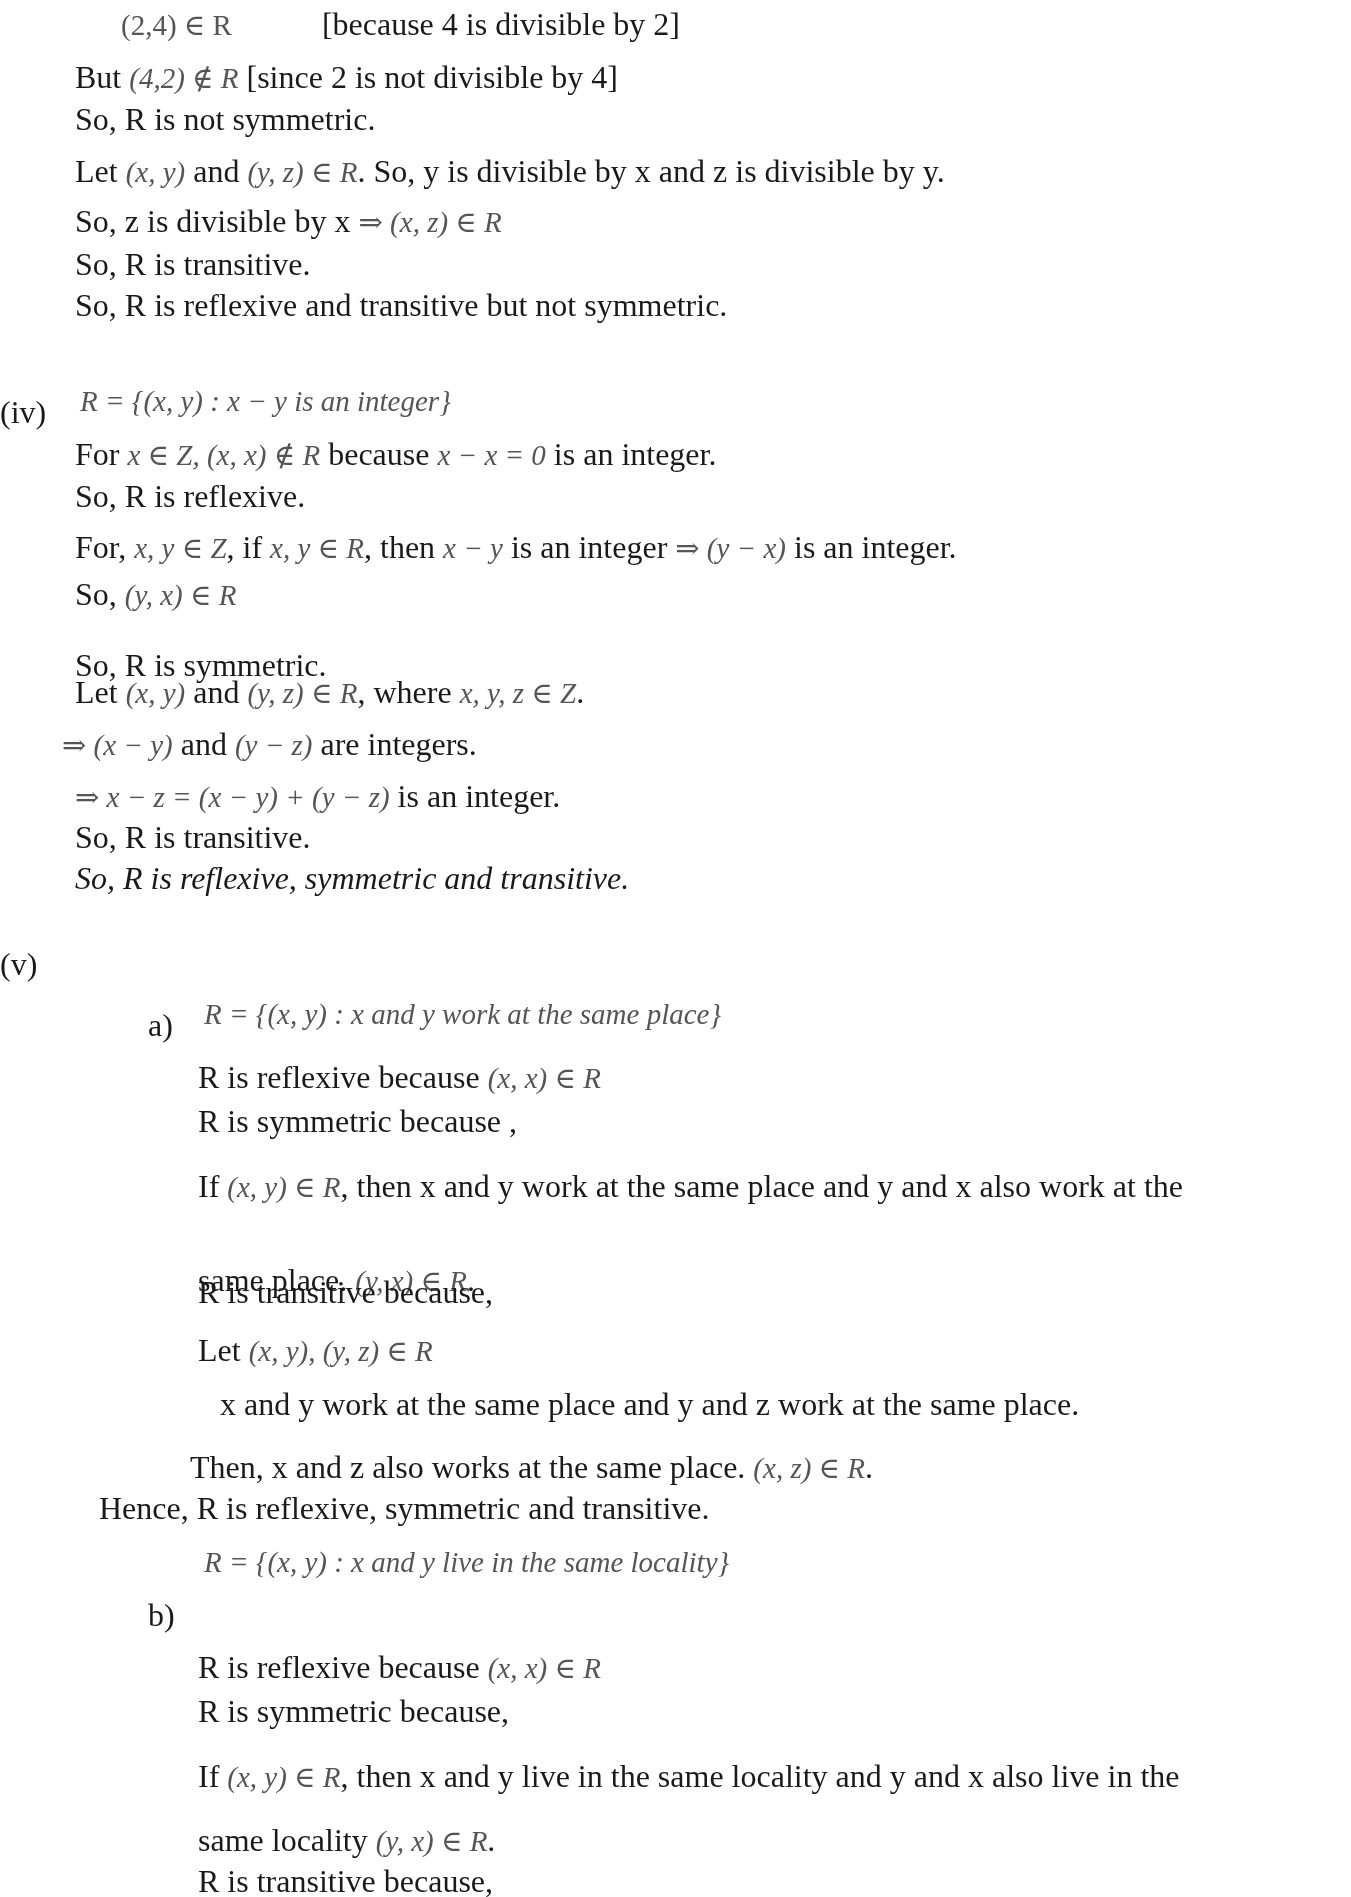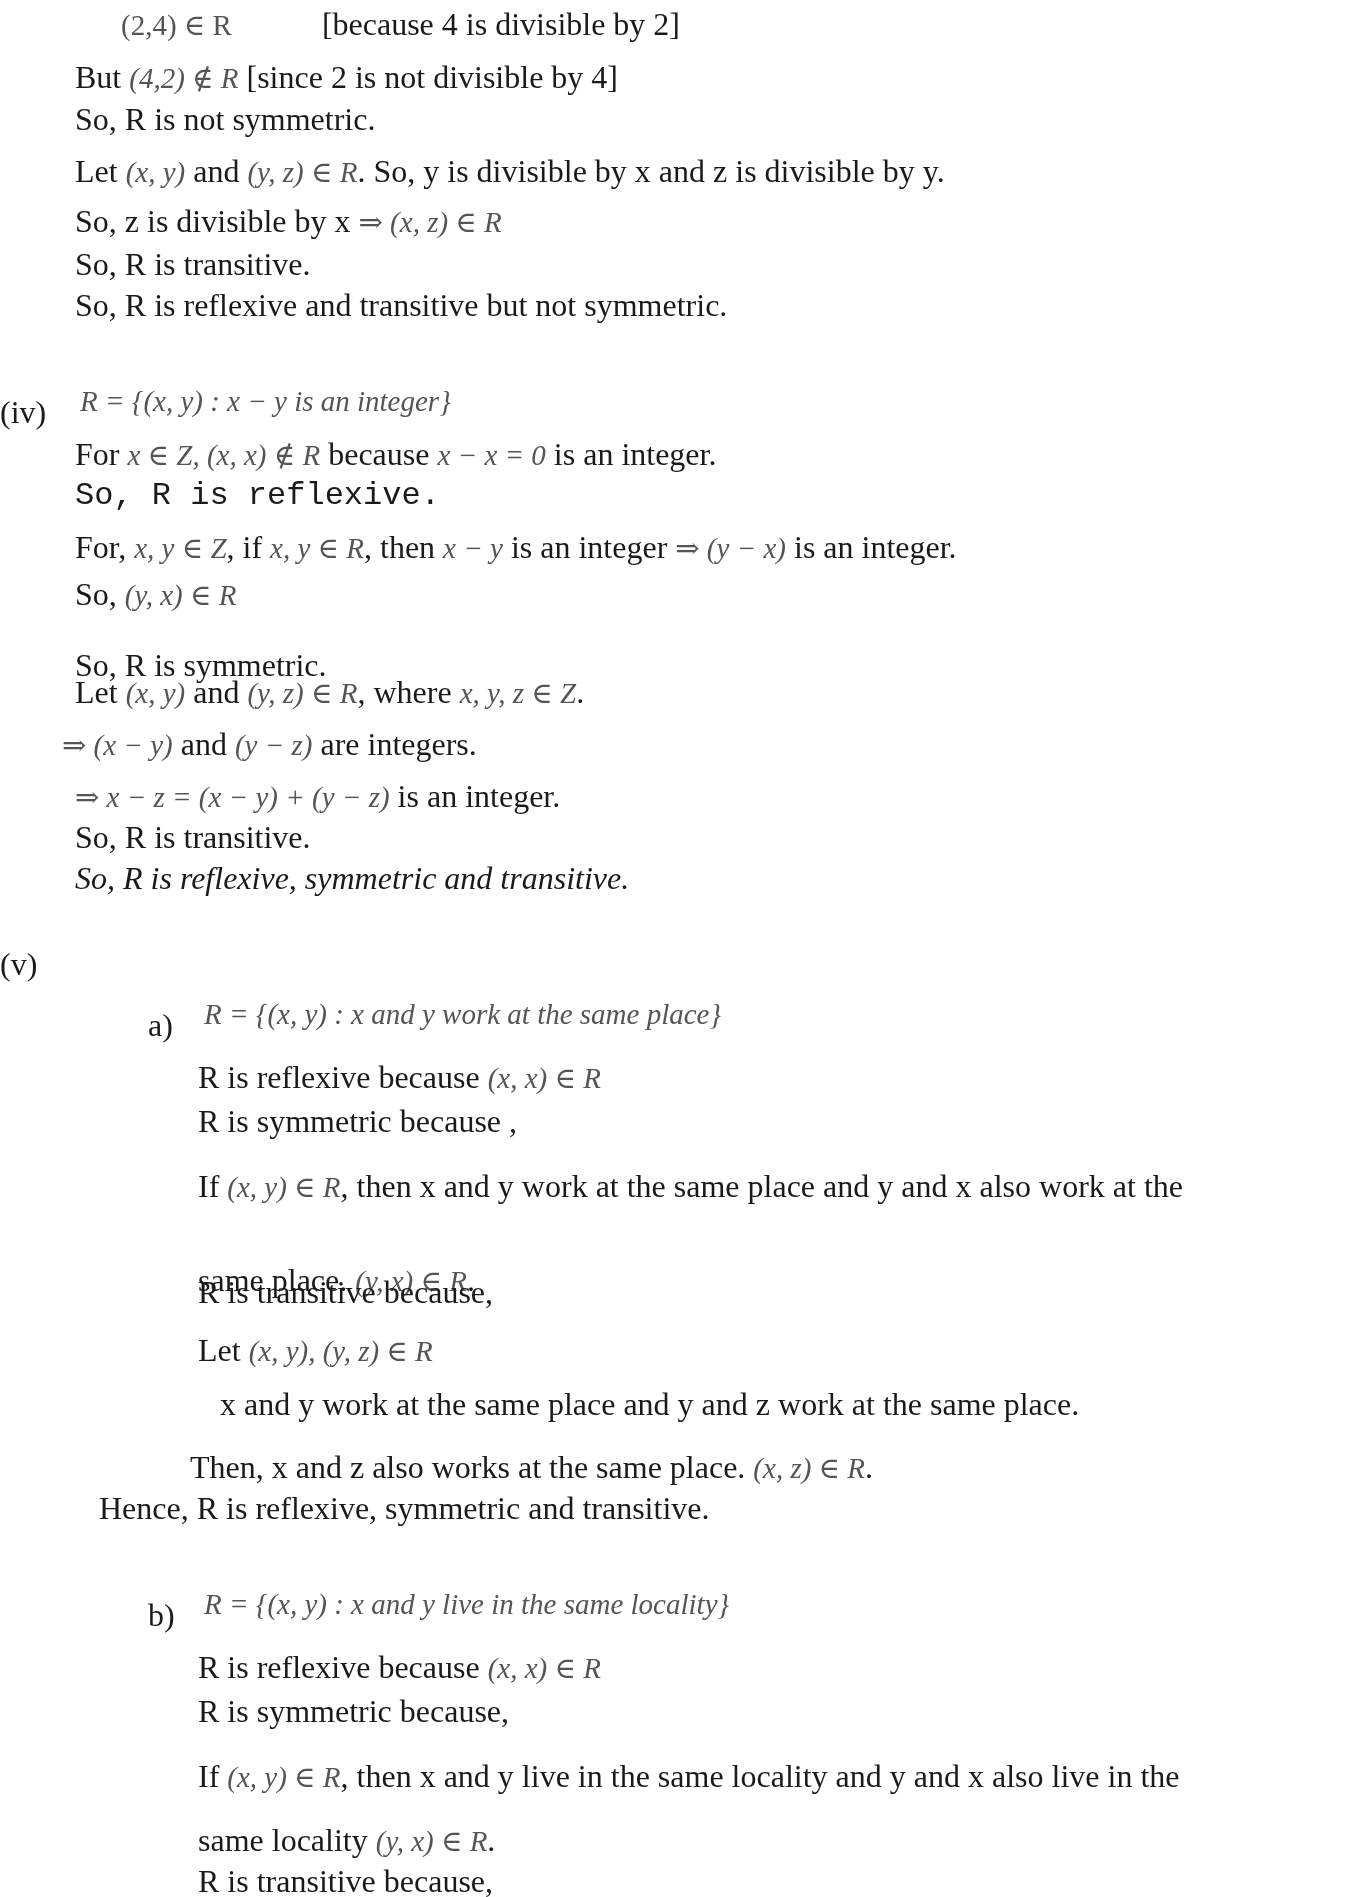--- a/index.html
+++ b/index.html
@@ -35,21 +35,21 @@
 <div class="ln" style="left:75px;top:244px;">So, R is transitive.</div>
 <div class="ln" style="left:75px;top:285px;">So, R is reflexive and transitive but not symmetric.</div>
 
 <div class="lbl" style="left:0px;top:392px;">(iv)</div>
 <div class="ln" style="left:80px;top:380px;">
   <span class="m">R = {(x, y) : x − y is an integer}</span>
 </div>
 <div class="ln" style="left:75px;top:434px;">
   <span>For </span><span class="m">x ∈ Z, (x, x) ∉ R</span><span> because </span><span class="m">x − x = 0</span><span> is an integer.</span>
 </div>
-<div class="ln" style="left:75px;top:476px;font-family:Liberation Mono, monospace;">So, R is reflexive.</div>
+<div class="ln" style="left:75px;top:476px;">So, R is reflexive.</div>
 <div class="ln" style="left:75px;top:527px;">
   <span>For, </span><span class="m">x, y ∈ Z</span><span>, if </span><span class="m">x, y ∈ R</span><span>, then </span><span class="m">x − y</span><span> is an integer </span><span class="m">⇒ (y − x)</span><span> is an integer.</span>
 </div>
 <div class="ln" style="left:75px;top:574px;">
   <span>So, </span><span class="m">(y, x) ∈ R</span>
 </div>
 <div class="ln" style="left:75px;top:645px;">So, R is symmetric.</div>
 <div class="ln" style="left:75px;top:672px;">
   <span>Let </span><span class="m">(x, y)</span><span> and </span><span class="m">(y, z) ∈ R</span><span>, where </span><span class="m">x, y, z ∈ Z</span><span>.</span>
 </div>
@@ -82,21 +82,21 @@
 <div class="ln" style="left:198px;top:1330px;">
   <span>Let </span><span class="m">(x, y), (y, z) ∈ R</span>
 </div>
 <div class="ln" style="left:208px;top:1384px;margin-left:12px;">x and y work at the same place and y and z work at the same place.</div>
 <div class="ln" style="left:190px;top:1447px;">
   <span>Then, x and z also works at the same place. </span><span class="m">(x, z) ∈ R</span><span>.</span>
 </div>
 <div class="ln" style="left:99px;top:1488px;">Hence, R is reflexive, symmetric and transitive.</div>
 
 <div class="lbl" style="left:148px;top:1595px;">b)</div>
-<div class="ln" style="left:204px;top:1583px;">
+<div class="ln" style="left:204px;top:1541px;">
   <span class="m">R = {(x, y) : x and y live in the same locality}</span>
 </div>
 <div class="ln" style="left:198px;top:1647px;">
   <span>R is reflexive because </span><span class="m">(x, x) ∈ R</span>
 </div>
 <div class="ln" style="left:198px;top:1691px;">R is symmetric because,</div>
 <div class="ln" style="left:198px;top:1756px;">
   <span>If </span><span class="m">(x, y) ∈ R</span><span>, then x and y  live in the same locality and  y and x also live in the</span>
 </div>
 <div class="ln" style="left:198px;top:1820px;">

